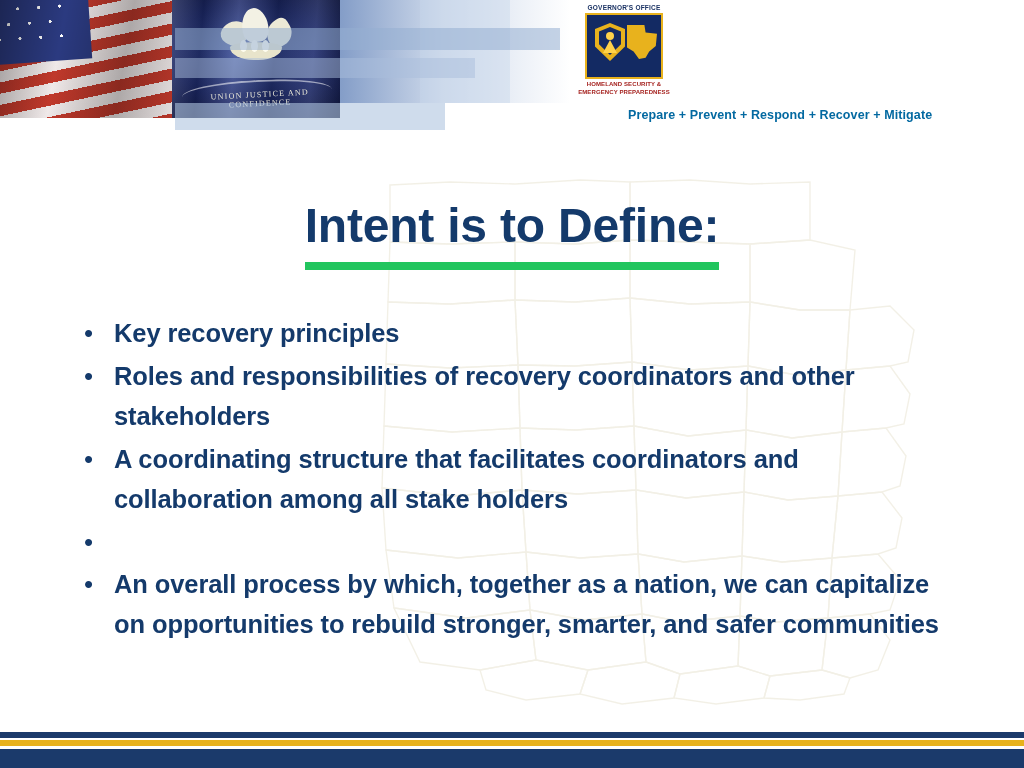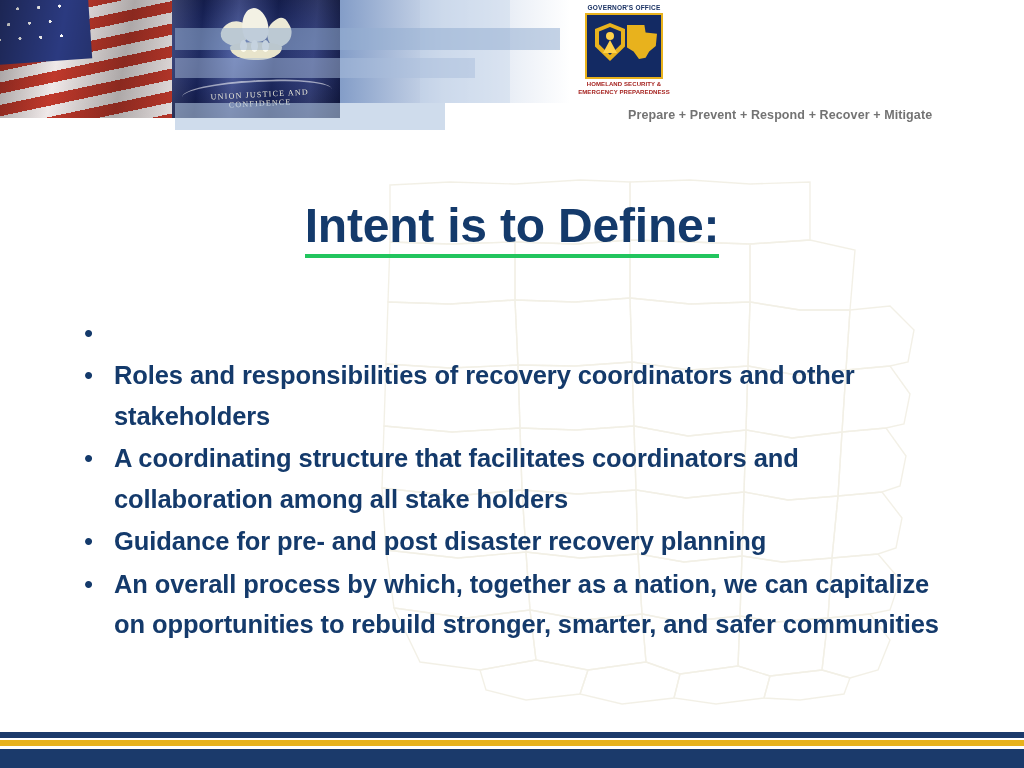--- a/index.html
+++ b/index.html
@@ -286,21 +286,21 @@
     color: #a5221f;
     line-height: 7.5px;
     letter-spacing: 0.1px;
   }
   .tagline {
     position: absolute;
     left: 628px;
     top: 108px;
     font-size: 12.5px;
     font-weight: bold;
-    color: #737373;
+    color: #0369a1;
     letter-spacing: 0.1px;
   }
 
   
   .watermark {
     position: absolute;
     left: 330px;
     top: 170px;
     width: 600px;
     height: 540px;
@@ -314,22 +314,22 @@
     left: 0;
     top: 198px;
     width: 1024px;
     text-align: center;
     font-size: 48px;
     font-weight: bold;
     color: #143a6b;
     letter-spacing: -0.2px;
   }
   .slide-title span {
-    border-bottom: 4px solid #22c55e;
-    padding-bottom: 2px;
+    border-bottom: 8px solid #22c55e;
+    padding-bottom: 10px;
   }
 
   
   .bullets {
     position: absolute;
     left: 78px;
     top: 313px;
     width: 880px;
   }
   .bullet-row {
@@ -475,32 +475,32 @@
     </svg>
   </div>
 
   <div class="slide-title">
     <span>Intent is to Define:</span>
   </div>
 
   <div class="bullets">
     <div class="bullet-row">
       <div class="bullet-dot">•</div>
+      <div class="bullet-text">Key recovery principles</div>
     </div>
     <div class="bullet-row">
       <div class="bullet-dot">•</div>
       <div class="bullet-text">Roles and responsibilities of recovery coordinators and other stakeholders</div>
     </div>
     <div class="bullet-row">
       <div class="bullet-dot">•</div>
       <div class="bullet-text">A coordinating structure that facilitates coordinators and collaboration among all stake holders</div>
     </div>
     <div class="bullet-row">
       <div class="bullet-dot">•</div>
-      <div class="bullet-text">Guidance for pre- and post disaster recovery planning</div>
     </div>
     <div class="bullet-row">
       <div class="bullet-dot">•</div>
       <div class="bullet-text">An overall process by which, together as a nation, we can capitalize on opportunities to rebuild stronger, smarter, and safer communities</div>
     </div>
   </div>
 
   <div class="footer-navy-top"></div>
   <div class="footer-gold"></div>
   <div class="footer-navy-bottom"></div>

